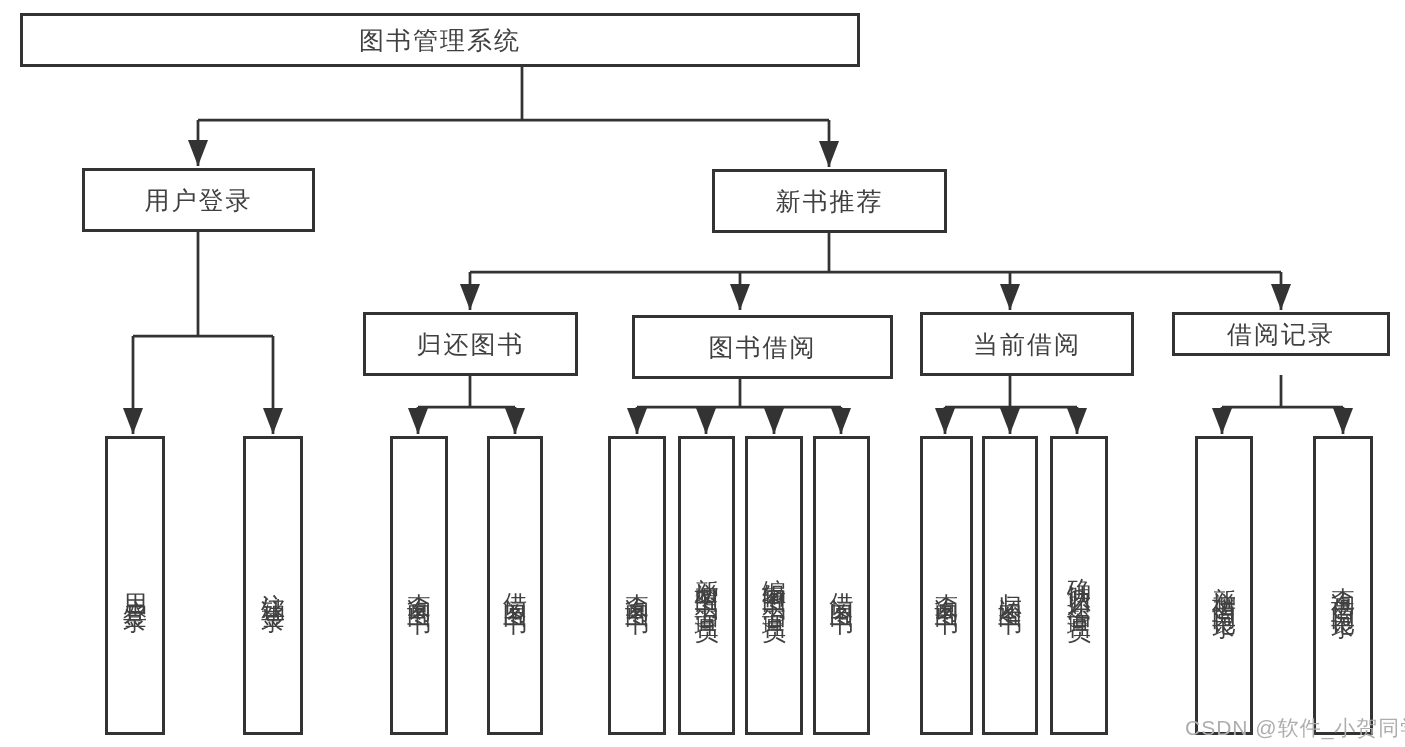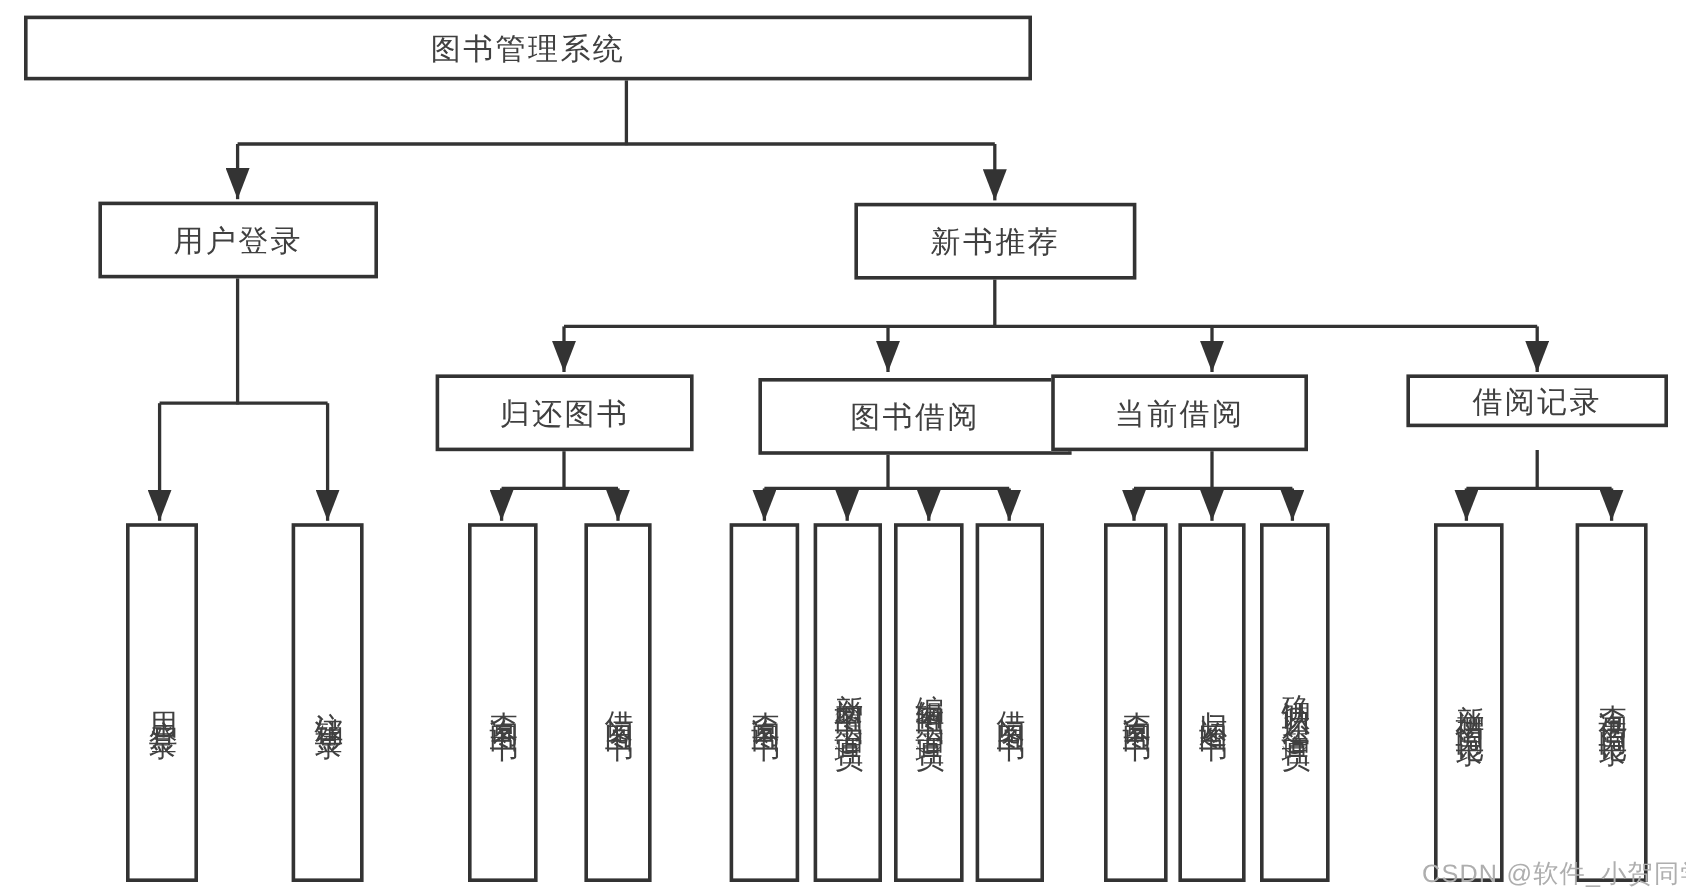--- a/index.html
+++ b/index.html
@@ -141,21 +141,21 @@
   <div class="node" style="left:712px; top:169px; width:235px; height:64px;">
     <span>新书推荐</span>
   </div>
 
   <div class="node" style="left:363px; top:312px; width:215px; height:64px;">
     <span>归还图书</span>
   </div>
   <div class="node" style="left:632px; top:315px; width:261px; height:64px;">
     <span>图书借阅</span>
   </div>
-  <div class="node" style="left:876px; top:312px; width:214px; height:64px;">
+  <div class="node" style="left:920px; top:312px; width:214px; height:64px;">
     <span>当前借阅</span>
   </div>
   <div class="node" style="left:1172px; top:312px; width:218px; height:44px;">
     <span>借阅记录</span>
   </div>
 
   <div class="leaf" style="left:105px; width:60px;">
     <span>用户登录</span>
   </div>
   <div class="leaf" style="left:243px; width:60px;">

